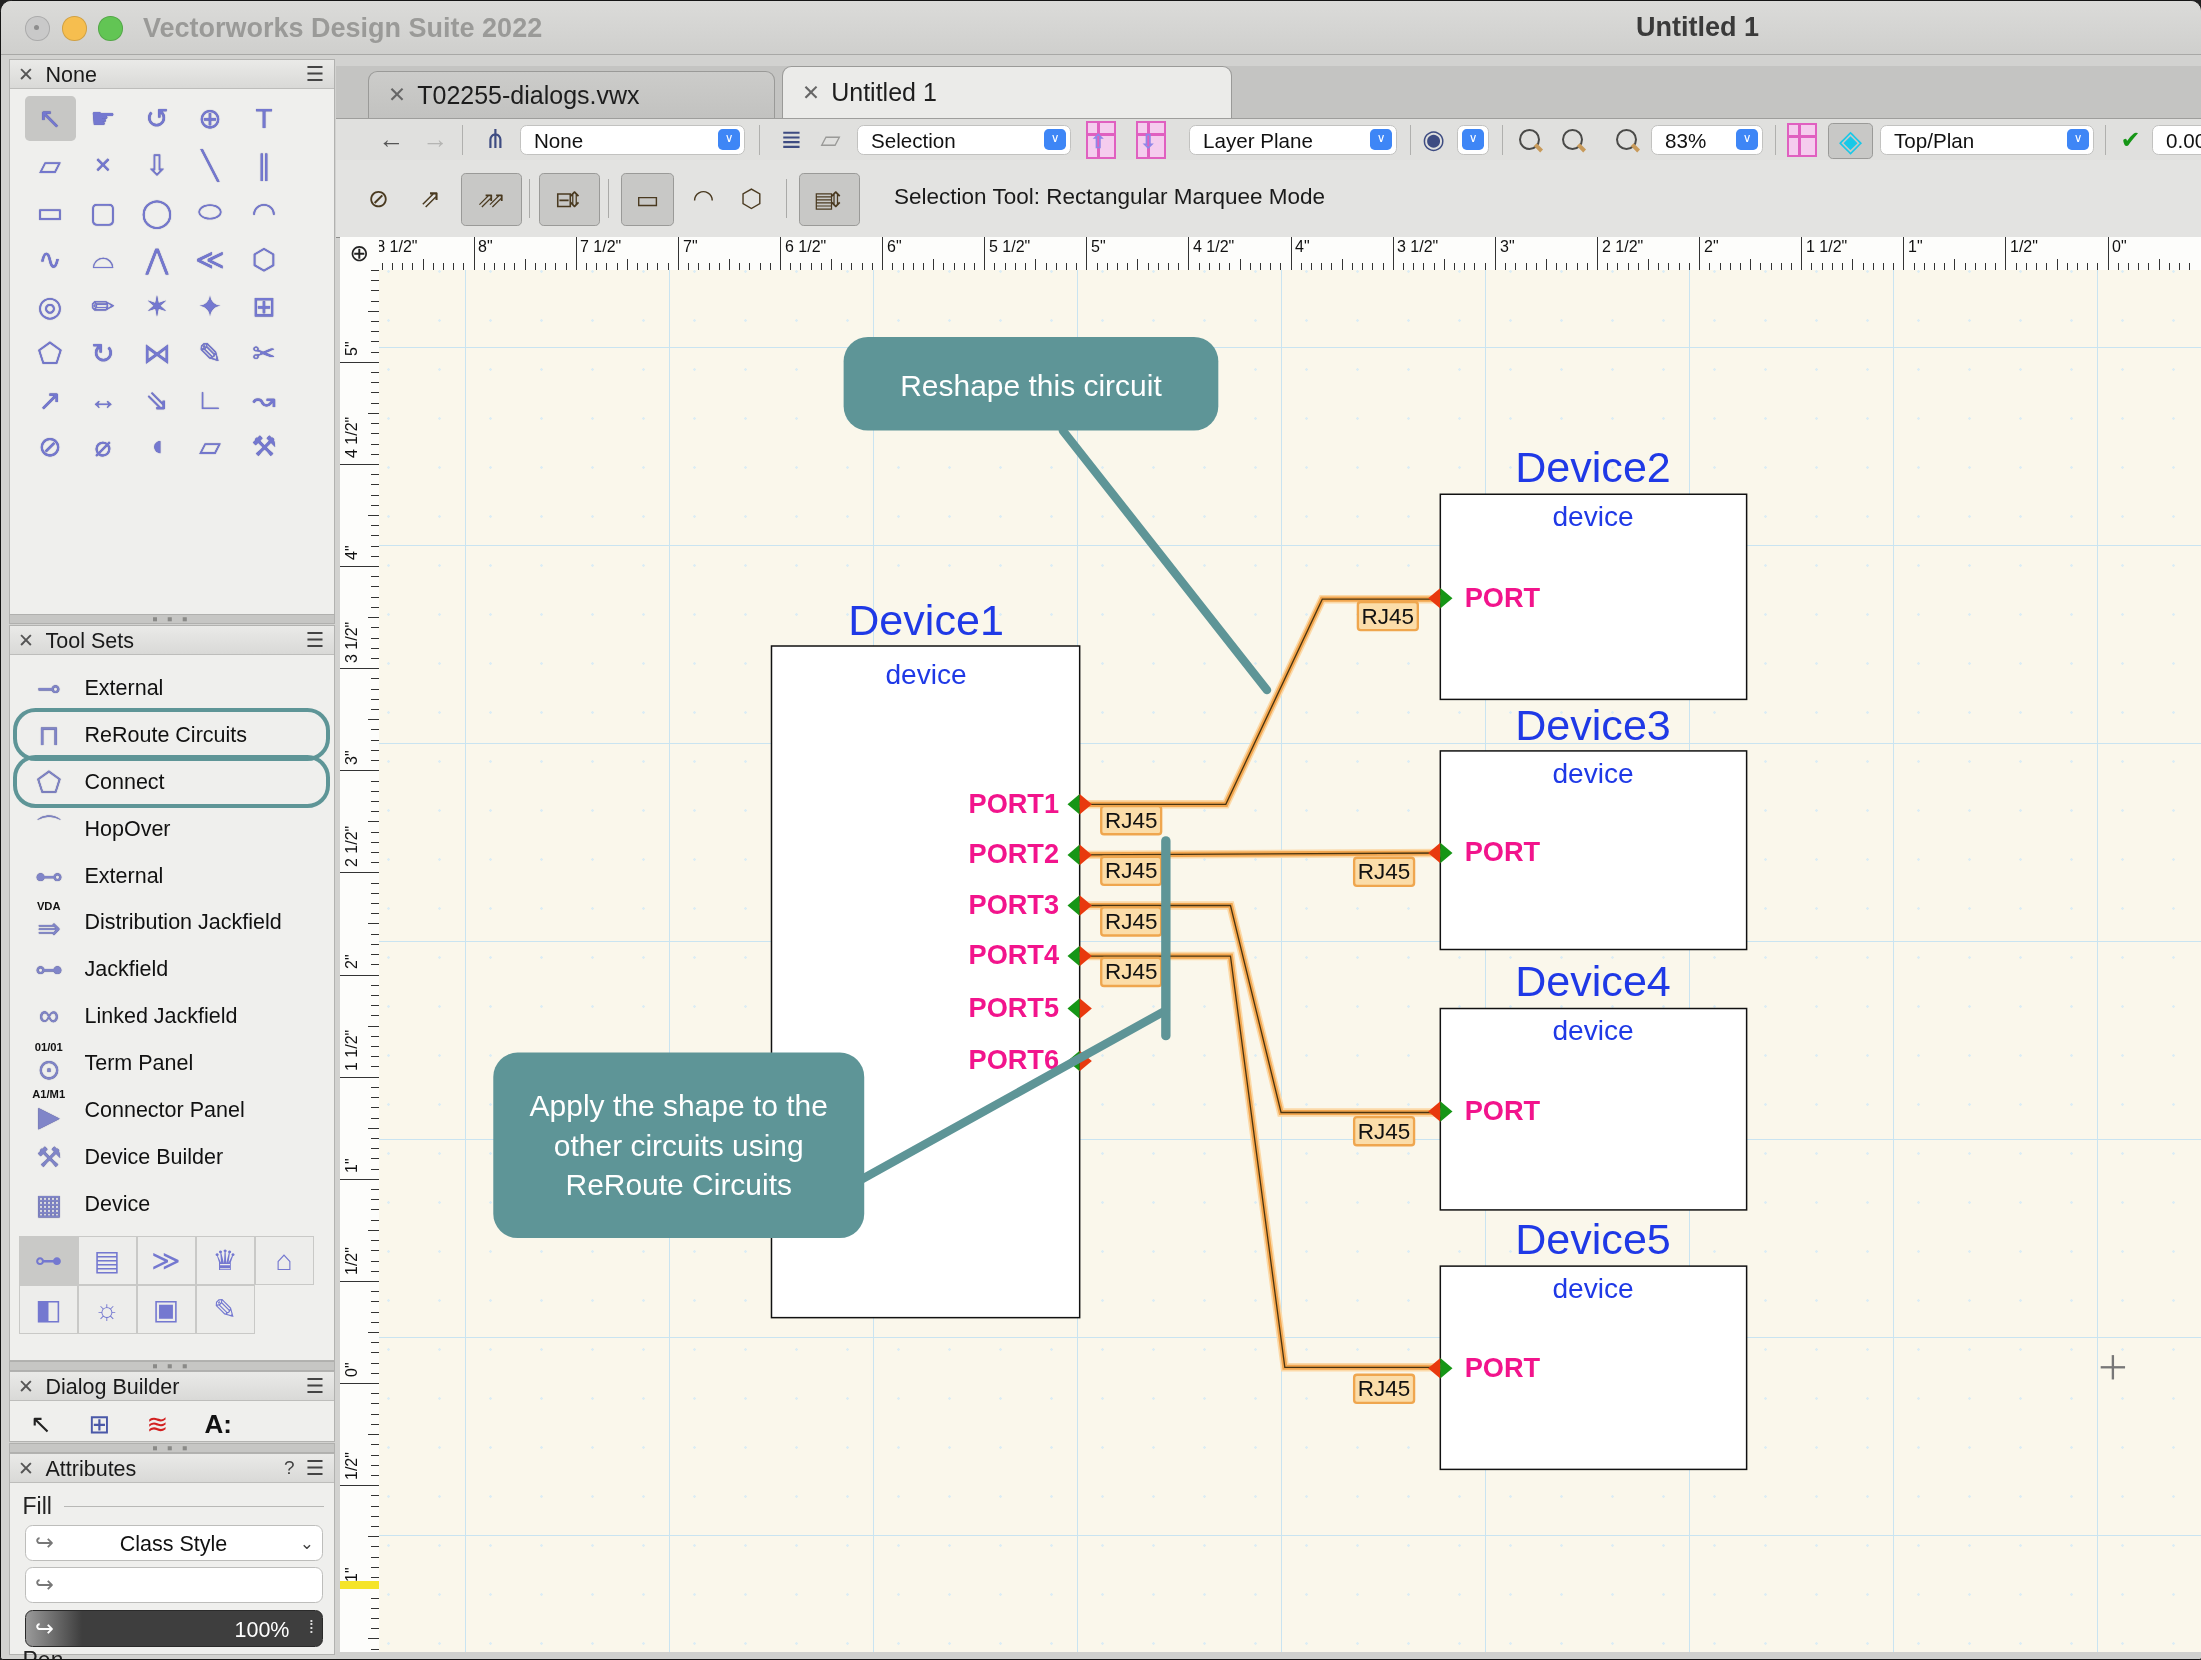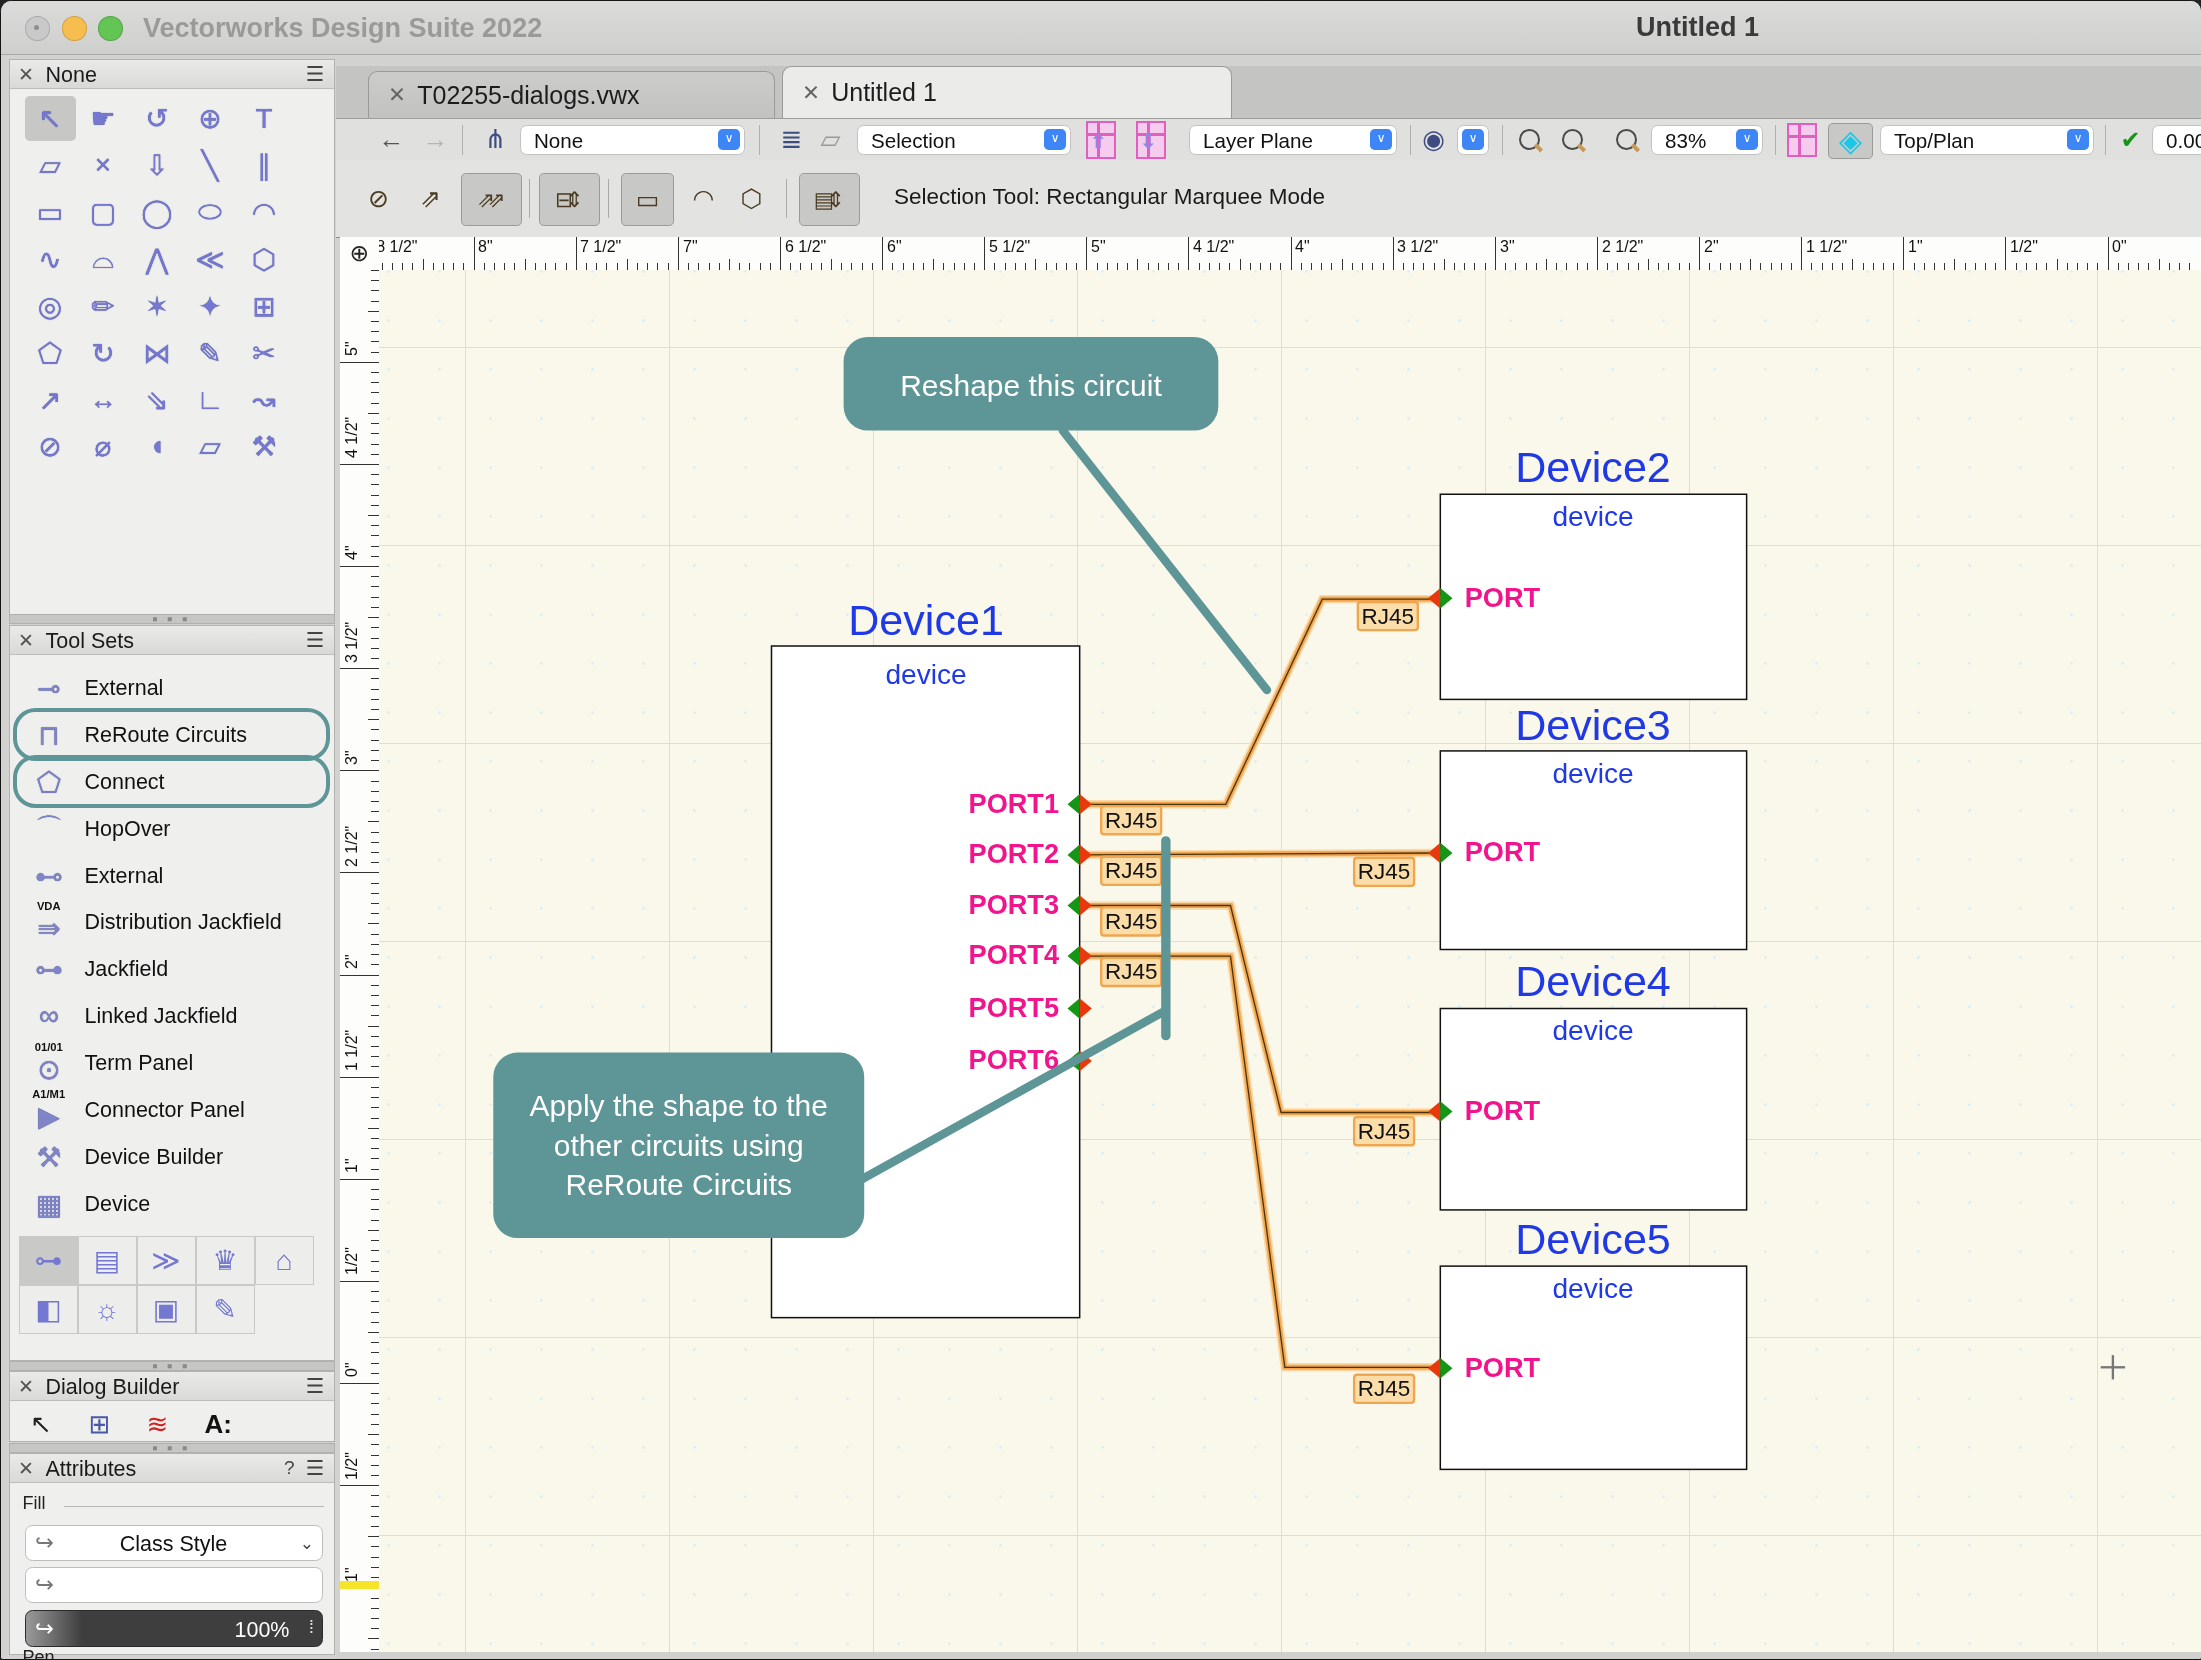--- a/index.html
+++ b/index.html
@@ -26,21 +26,21 @@
   .cell{position:absolute;width:51px;height:45px;display:flex;align-items:center;justify-content:center;font-size:28px;color:#7478D0;text-shadow:0 0 0.9px #3c3f8a;}
   .cell.sel{background:#C7C7C5;border-radius:4.7px;}
   .ts-item{position:absolute;left:0;width:324px;height:47px;}
   .ts-item .ic{position:absolute;left:15px;top:1.9px;width:49px;height:41px;display:flex;align-items:center;justify-content:center;font-size:28px;color:#8085C8;text-shadow:0 0 0.9px #2d3170;}
   .ts-item .ictxt{position:absolute;left:11.2px;top:0px;width:56px;text-align:center;font-size:11.2px;font-weight:bold;color:#111;}
   .ts-item .lb{position:absolute;left:75px;top:10.3px;font-size:21.5px;color:#111;}
   .ts-item.hl::before{content:"";position:absolute;left:3.7px;right:3.7px;top:-4.7px;bottom:-0.9px;border:4.7px solid #5E9597;border-radius:22.5px;}
   .cat{position:absolute;width:59px;height:49px;display:flex;align-items:center;justify-content:center;font-size:28px;color:#7478D0;border:0.9px solid #C9C9C7;box-sizing:border-box;background:#EDEDEB;}
   .cat.sel{background:#C9C9C7;}
   .db-ic{position:absolute;top:7.5px;font-size:26px;color:#333;}
-  .attr-sec{position:absolute;left:13px;font-size:18px;color:#222;}
+  .attr-sec{position:absolute;left:13px;font-size:23px;color:#222;}
   .attr-rule{position:absolute;height:0.9px;background:#B8B8B6;}
   .aselect{position:absolute;left:15px;width:298px;height:36px;background:#fff;border:0.9px solid #BDBDBB;border-radius:7.5px;box-sizing:border-box;}
   .aselect .arr{position:absolute;left:9.4px;top:2.8px;font-size:22.5px;color:#777;}
   .aselect .val{position:absolute;left:0;right:0;top:5.6px;text-align:center;font-size:21.5px;color:#111;}
   .aselect .chv{position:absolute;right:7.5px;top:6.6px;font-size:17px;color:#444;}
   .abar{position:absolute;left:15px;width:298px;height:37px;border-radius:7.5px;background:linear-gradient(90deg,#9a9a9a 0,#3E3E3E 56px,#3E3E3E 100%);border:0.9px solid #2a2a2a;box-sizing:border-box;}
   .abar .arr{position:absolute;left:9.4px;top:3.7px;font-size:22.5px;color:#fff;}
   .abar .val{position:absolute;right:32px;top:6.6px;font-size:21.5px;color:#fff;}
   .abar .stp{position:absolute;right:9.4px;top:4.7px;font-size:19px;color:#ddd;letter-spacing:-1.9px;}
   

